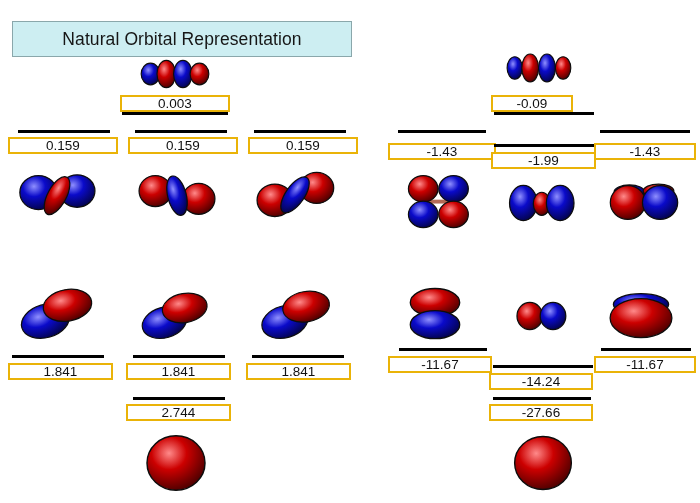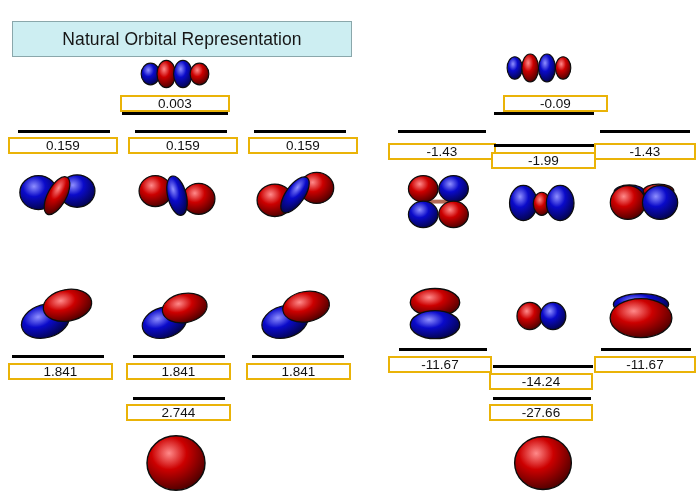--- a/index.html
+++ b/index.html
@@ -201,21 +201,21 @@
     <radialGradient id="gb7" cx="38%" cy="32%" r="72%">
       <stop offset="0%" stop-color="#8f8fff"></stop>
               <stop offset="42%" stop-color="#0a0aca"></stop>
       <stop offset="100%" stop-color="#030349"></stop>
     </radialGradient>
   </defs>
         <ellipse cx="35" cy="32" rx="32" ry="30" fill="url(#gr7)" stroke="#0d0d0d" stroke-width="1.6"></ellipse>
       </svg>
       </div>
       <div class="lvl-bar" style="left: 494px; top: 112px; width: 100px;"></div>
-      <div class="val-box" style="left: 491px; top: 95px; width: 105px; margin-left: 12px;">-0.09</div>
+      <div class="val-box" style="left: 491px; top: 95px; width: 82px;">-0.09</div>
       <div class="lvl-bar" style="left: 398px; top: 130px; width: 88px;"></div>
       <div class="val-box" style="left: 388px; top: 143px; width: 108px;">-1.43</div>
       <div class="lvl-bar" style="left: 494px; top: 144px; width: 100px;"></div>
       <div class="val-box" style="left: 491px; top: 152px; width: 105px;">-1.99</div>
       <div class="lvl-bar" style="left: 600px; top: 130px; width: 90px;"></div>
       <div class="val-box" style="left: 594px; top: 143px; width: 102px;">-1.43</div>
       <div class="lvl-bar" style="left: 399px; top: 348px; width: 88px;"></div>
       <div class="val-box" style="left: 388px; top: 356px; width: 104px;">-11.67</div>
       <div class="lvl-bar" style="left: 493px; top: 365px; width: 100px;"></div>
       <div class="val-box" style="left: 489px; top: 373px; width: 104px;">-14.24</div>

